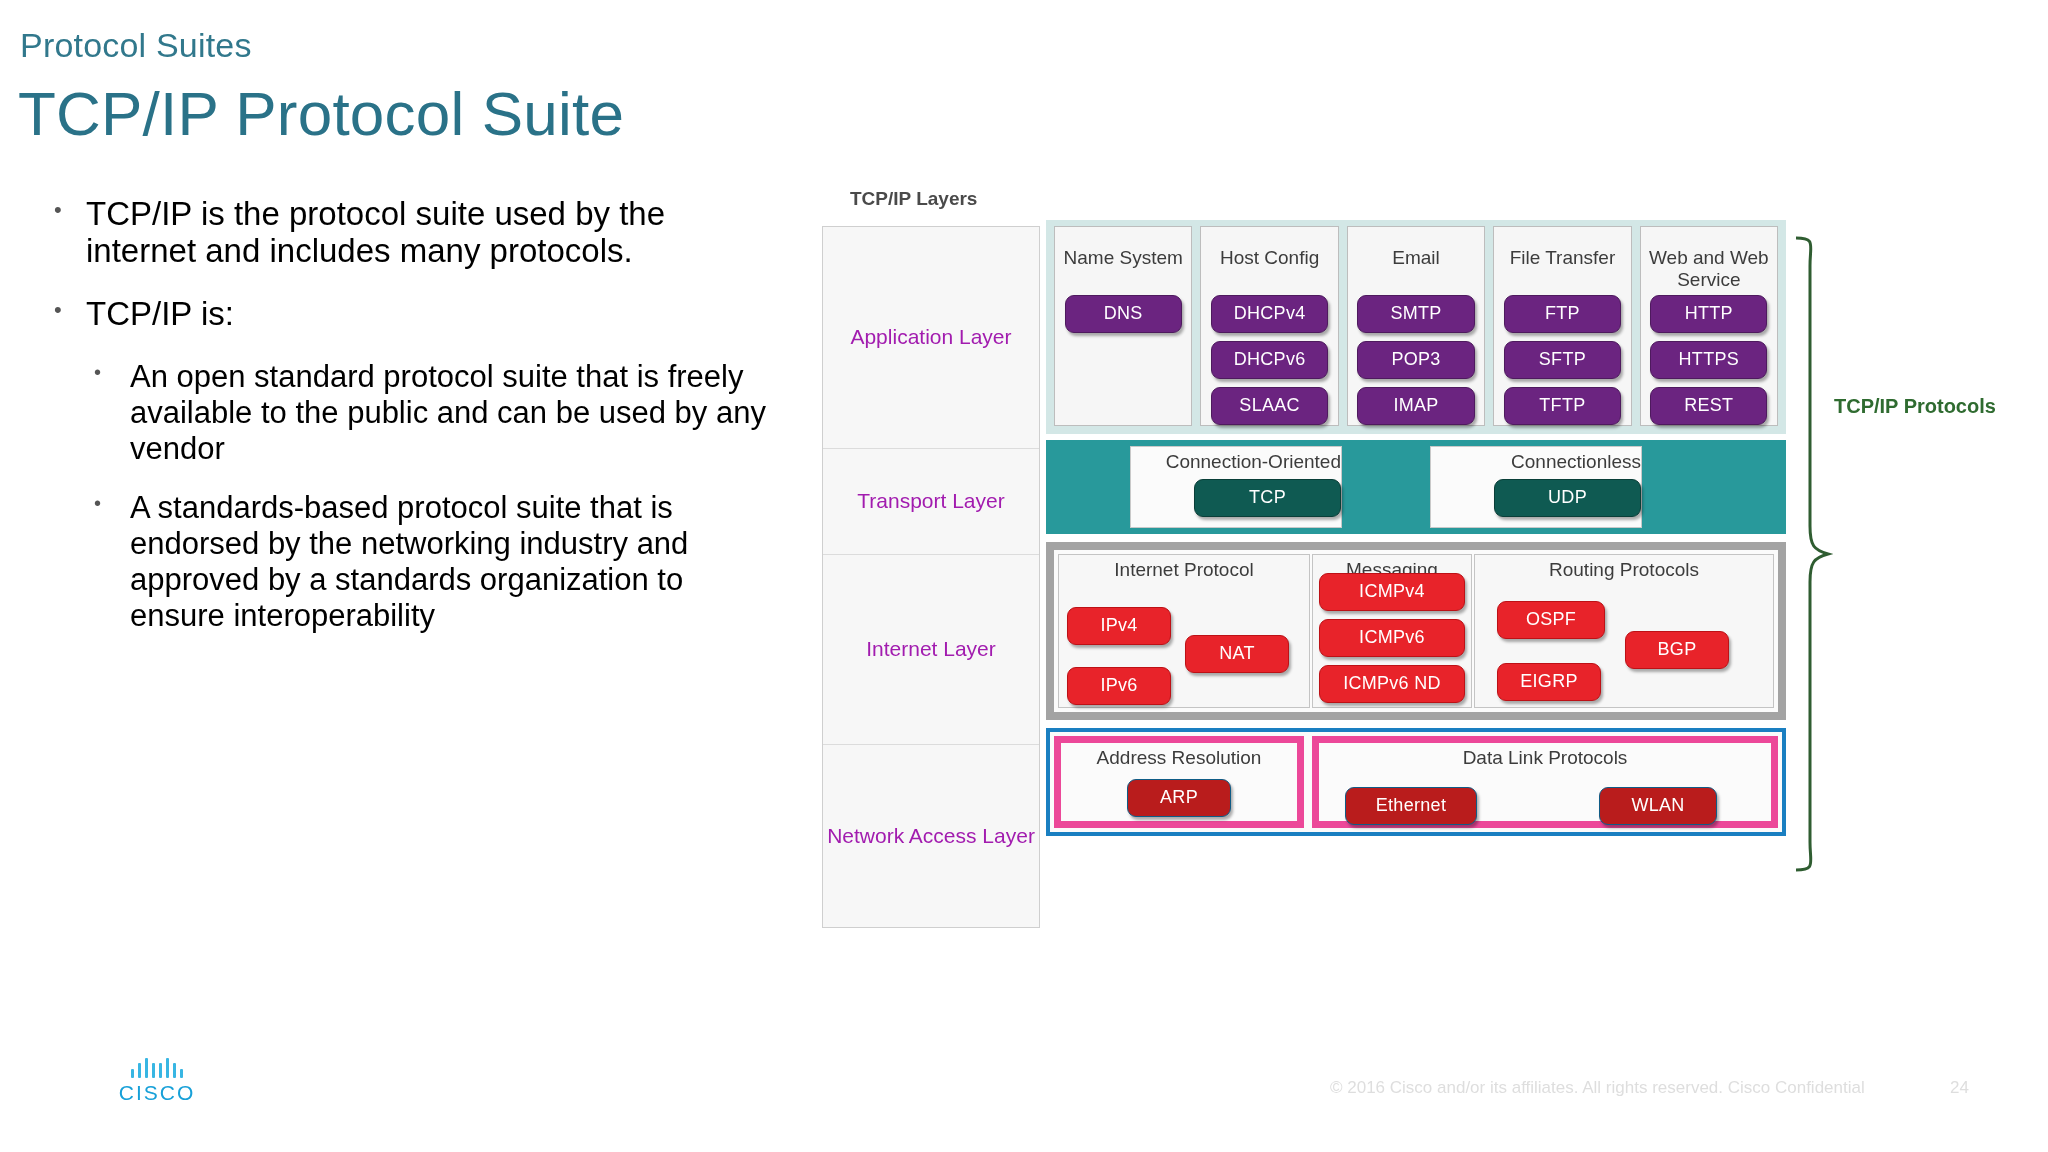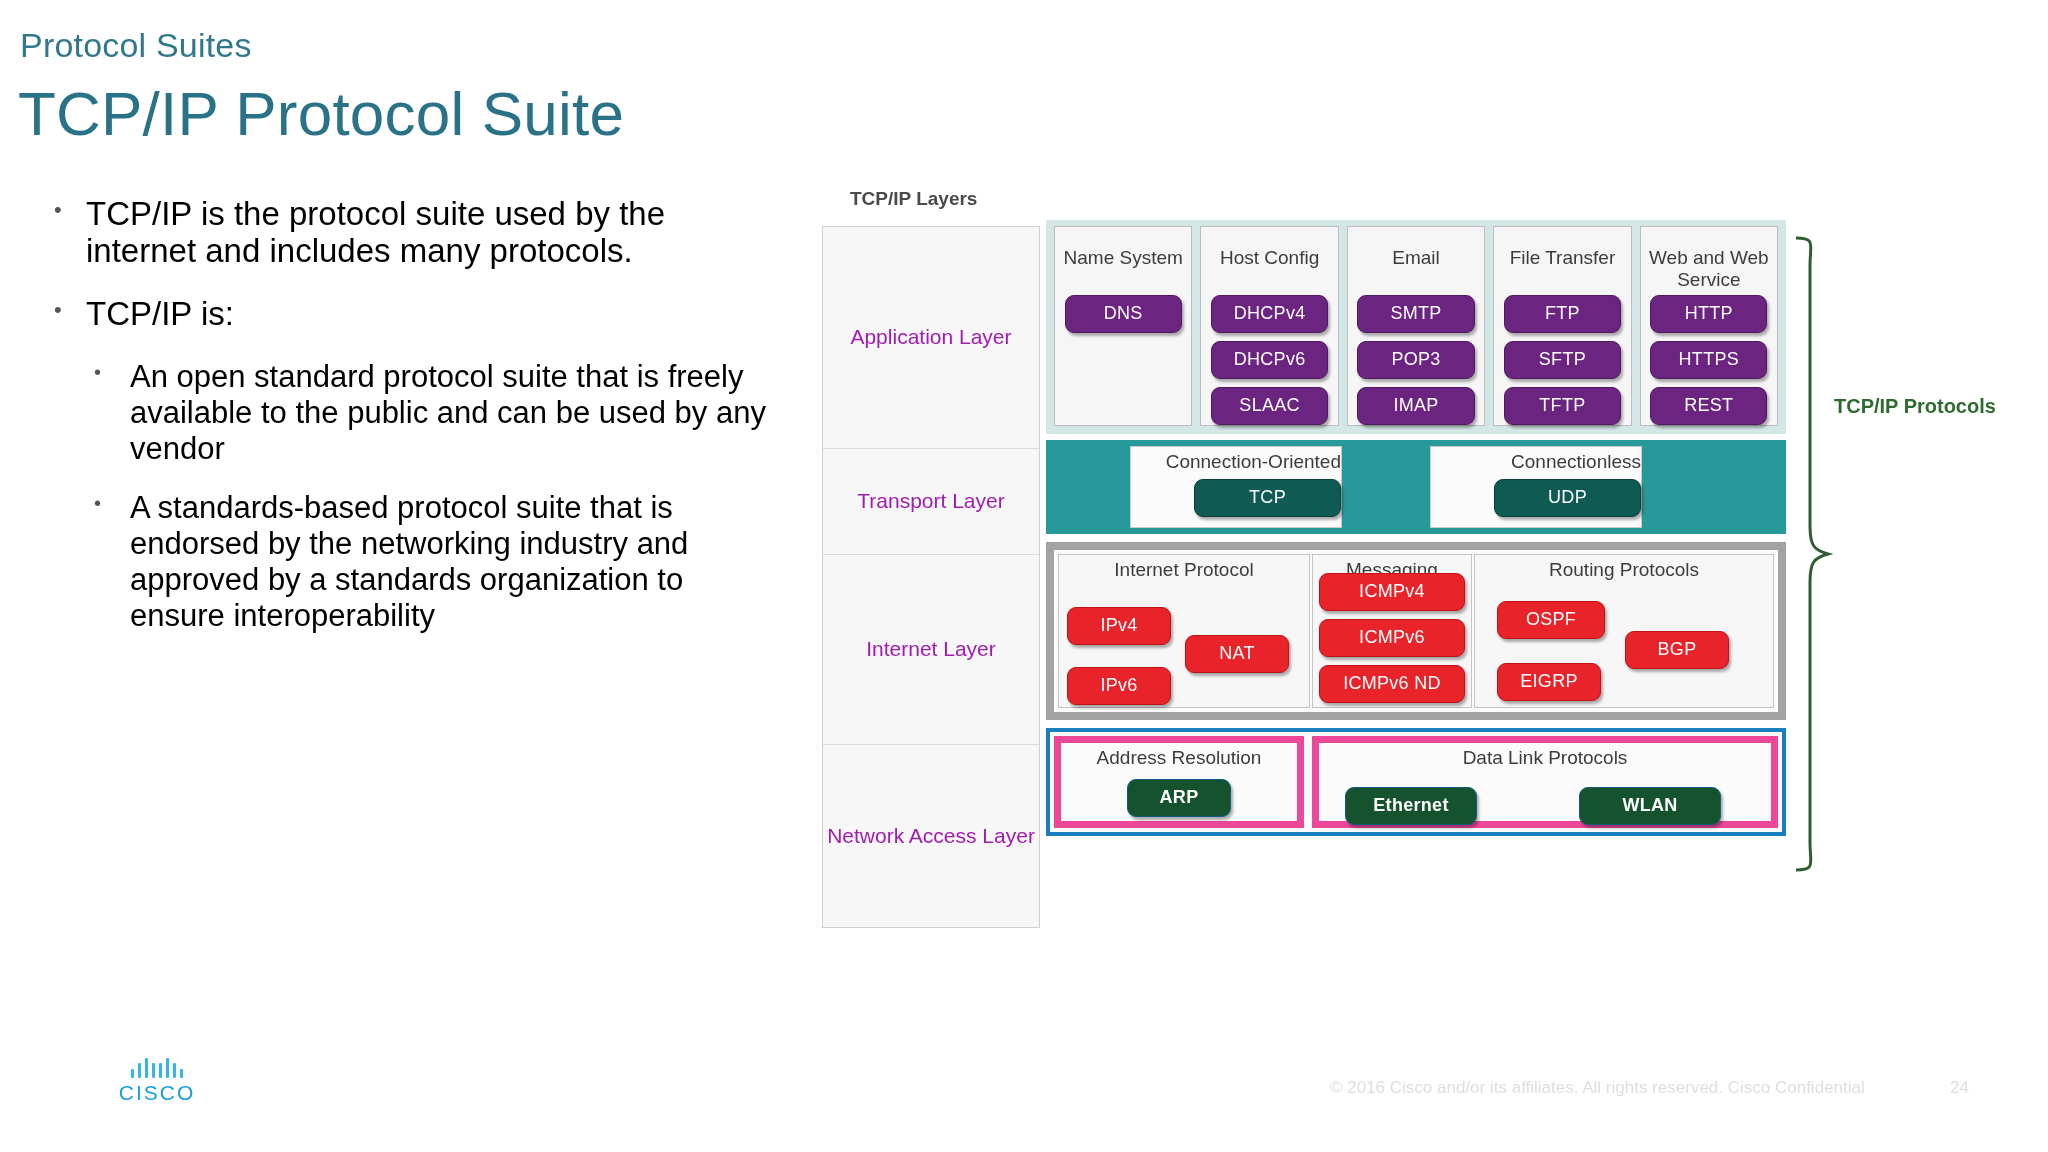--- a/index.html
+++ b/index.html
@@ -52,21 +52,21 @@
   .grp-title{font-size:19px;color:#3c3c3c;text-align:center;line-height:1.15;
     min-height:44px;}
   .pill{
     color:#fff;font-size:18px;text-align:center;border-radius:9px;
     padding:7px 0 8px 0;margin:4px 0;box-shadow:2px 3px 3px rgba(0,0,0,.32);
     width:86%;box-sizing:border-box;letter-spacing:.3px;
   }
   .pill.purple{background:#6b2480;border:1px solid #4e1a5e;}
   .pill.teal{background:#0f5a52;border:1px solid #0a3e38;}
   .pill.red{background:#e8232a;border:1px solid #bd1116;}
-  .pill.blue{background:#14532d;border:1px solid #0f5c86;font-weight:bold;}
+  .pill.blue{background:#b91c1c;border:1px solid #0f5c86;}
 
   
   .trans-band{background:#28999b;height:94px;margin-top:6px;
     display:flex;align-items:stretch;padding:6px 0;box-sizing:border-box;
     position:relative;}
   .trans-box{background:#fbfbfb;border:1px solid #c9c9c9;box-sizing:border-box;
     width:212px;display:flex;flex-direction:column;align-items:flex-end;
     padding-top:4px;}
   .trans-box .grp-title{min-height:0;margin-bottom:2px;}
   .trans-box .pill{width:70%;}
@@ -212,21 +212,21 @@
     </div>
 
     <div class="na-band">
       <div class="na-group" style="width:250px">
         <div class="grp-title">Address Resolution</div>
         <div class="pill blue" style="width:44%">ARP</div>
       </div>
       <div class="na-group" style="flex:1;position:relative">
         <div class="grp-title">Data Link Protocols</div>
         <div class="pill blue" style="position:absolute;left:26px;top:40px;width:132px">Ethernet</div>
-        <div class="pill blue" style="position:absolute;left:260px;top:40px;width:142px">WLAN</div>
+        <div class="pill blue" style="position:absolute;left:280px;top:40px;width:118px">WLAN</div>
       </div>
     </div>
   </div>
 
   <svg id="brace" width="44" height="640" viewBox="0 0 44 640">
     <path d="M6 4 C26 4, 20 10, 20 32 L20 292 C20 312, 24 316, 38 320
              C24 324, 20 328, 20 348 L20 608 C20 630, 26 636, 6 636" fill="none" stroke="#2f5d31" stroke-width="3"></path>
   </svg>
   <div id="brace-label">TCP/IP Protocols</div>
 </div>

